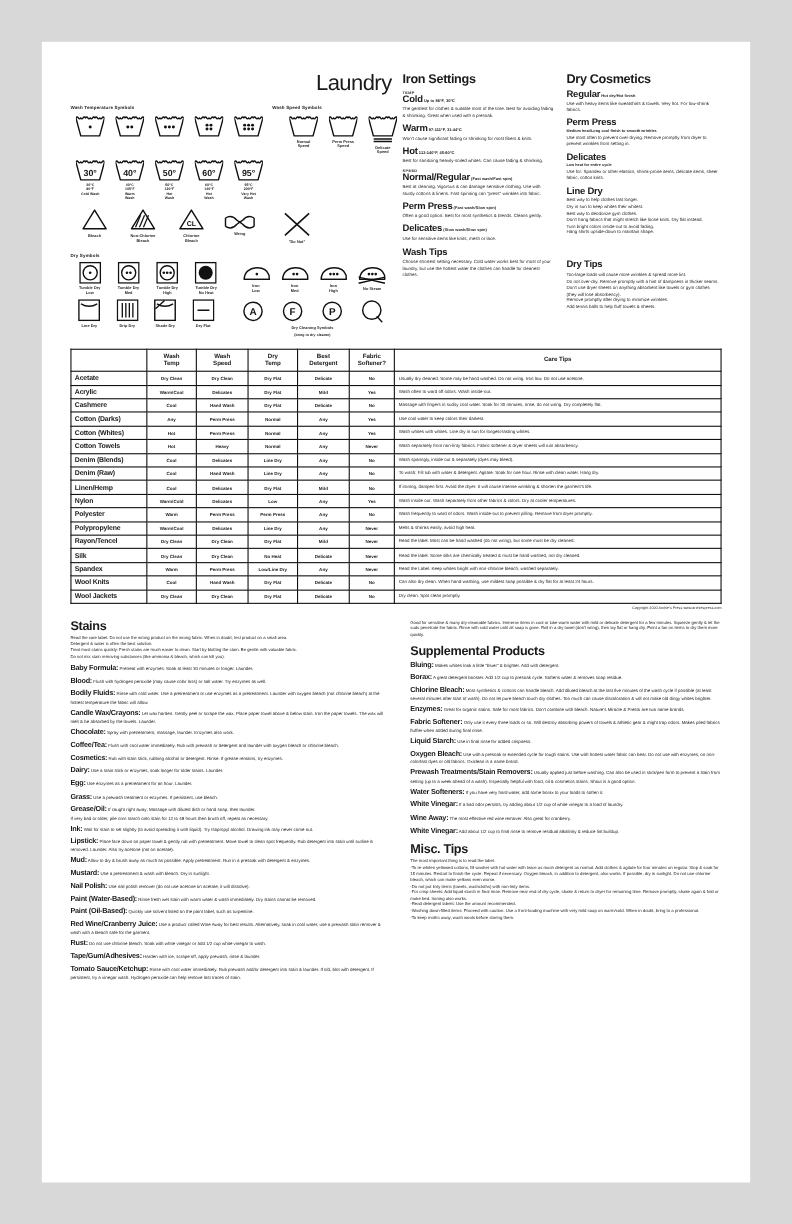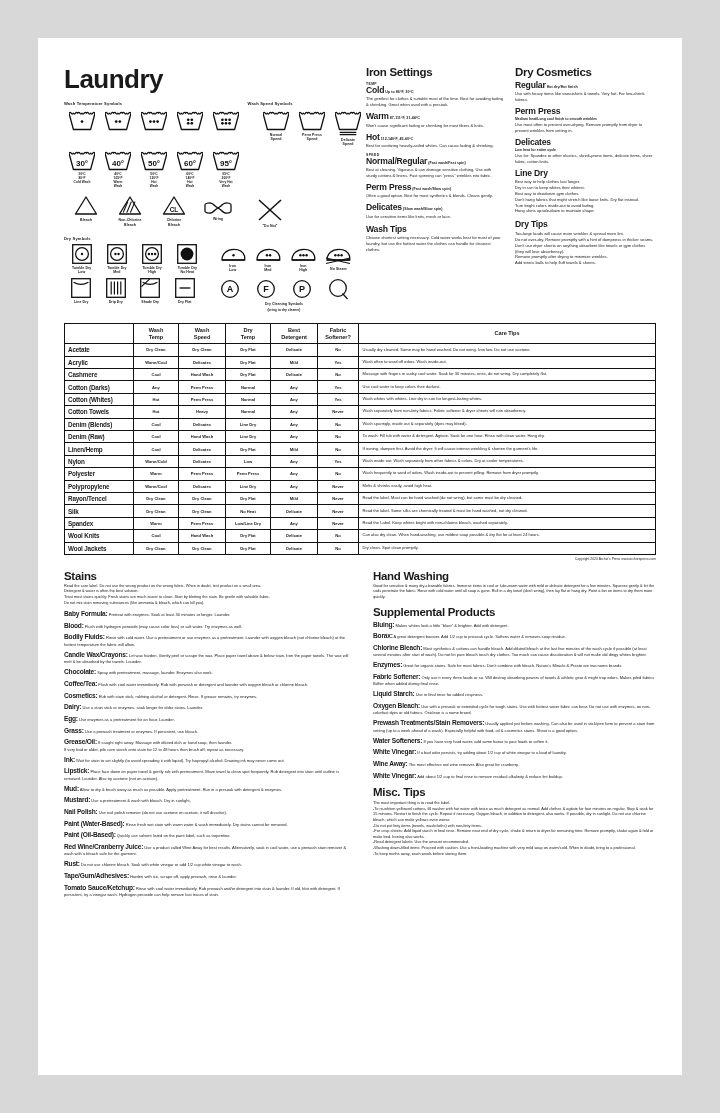--- a/index.html
+++ b/index.html
@@ -13,21 +13,21 @@
   }
   #poster {
     position:absolute;
     left:38px; top:38px;
     width:644px; height:1037px;
     background:#ffffff;
     padding:28px 26px 10px 26px;
   }
 
   
-  .h1 { font-size:26px; font-weight:700; letter-spacing:-0.5px; line-height:1; }
+  .h1 { font-size:20px; font-weight:400; letter-spacing:-0.5px; line-height:1;text-align:right; }
 
   
   #topband { display:flex; gap:0; }
   #symbols { width:292px; }
   #wash-col { width:137px; margin-left:10px; }
   #dry-col  { width:140px; margin-left:12px; }
 
   .sym-head { font-size:4.1px; font-weight:700; letter-spacing:0.15px; margin-bottom:3px; }
 
   .symrow { display:flex; }
@@ -516,21 +516,21 @@
           <div class="set-block">
             <div class="set-h">Line Dry</div>
             <div class="set-p" style="white-space: pre-line;">Best way to help clothes last longer.
 Dry in sun to keep whites their whitest.
 Best way to deodorize gym clothes.
 Don't hang fabrics that might stretch like loose knits. Dry flat instead.
 Turn bright colors inside-out to avoid fading.
 Hang shirts upside-down to maintain shape.</div>
           </div>
         </div>
-      <div class="set-h" style="margin-top:6px;">Dry Tips</div>
+      <div class="set-h" style="margin-top:22px;">Dry Tips</div>
       <div class="set-p" style="white-space:pre-line;">Too-large loads will cause more wrinkles &amp; spread more lint.
 Do not over-dry. Remove promptly with a hint of dampness in thicker seams.
 Don't use dryer sheets on anything absorbent like towels or gym clothes (they will lose absorbency).
 Remove promptly after drying to minimize wrinkles.
 Add tennis balls to help fluff towels &amp; sheets.</div>
     </div>
   </div>
 
   <div id="tbl-wrap">
     <table>
@@ -748,21 +748,20 @@
           <div class="entry"><b>Paint (Oil-Based):</b><span style="white-space: pre-line;"> Quickly use solvent listed on the paint label, such as turpentine.</span></div>
           <div class="entry"><b>Red Wine/Cranberry Juice:</b><span style="white-space: pre-line;"> Use a product called Wine Away for best results. Alternatively, soak in cool water, use a prewash stain remover &amp; wash with a bleach safe for the garment.</span></div>
           <div class="entry"><b>Rust:</b><span style="white-space: pre-line;"> Do not use chlorine bleach. Soak with white vinegar or add 1/2 cup white vinegar to wash.</span></div>
           <div class="entry"><b>Tape/Gum/Adhesives:</b><span style="white-space: pre-line;"> Harden with ice, scrape off, apply prewash, rinse &amp; launder.</span></div>
           <div class="entry"><b>Tomato Sauce/Ketchup:</b><span style="white-space: pre-line;"> Rinse with cool water immediately. Rub prewash and/or detergent into stain &amp; launder. If old, blot with detergent. If persistent, try a vinegar wash. Hydrogen peroxide can help remove last traces of stain.</span></div>
         </div>
     </div>
 
     <div id="br">
       <div>
-        <div class="b-title">Hand Washing</div>
         <div class="b-intro">Good for sensitive &amp; many dry-cleanable fabrics. Immerse items in cool or luke-warm water with mild or delicate detergent for a few minutes. Squeeze gently &amp; let the suds penetrate the fabric. Rinse with cold water until all soap is gone. Roll in a dry towel (don't wring), then lay flat or hang dry.  Point a fan on items to dry them more quickly.</div>
       </div>
 
       <div style="margin-top:5px;">
         <div class="b-title">Supplemental Products</div>
         <div id="supp-entries">
             <div class="entry"><b>Bluing:</b><span style="white-space: pre-line;"> Makes whites look a little "bluer" &amp; brighter. Add with detergent.</span></div>
             <div class="entry"><b>Borax:</b><span style="white-space: pre-line;"> A great detergent booster. Add 1/2 cup to presoak cycle. Softens water &amp; removes soap residue.</span></div>
             <div class="entry"><b>Chlorine Bleach:</b><span style="white-space: pre-line;"> Most synthetics &amp; cottons can handle bleach. Add diluted bleach at the last five minutes of the wash cycle if possible (at least several minutes after start of wash). Do not let pure bleach touch dry clothes. Too much can cause discoloration &amp; will not make old dingy whites brighter.</span></div>
             <div class="entry"><b>Enzymes:</b><span style="white-space: pre-line;"> Great for organic stains. Safe for most fabrics. Don't combine with bleach. Nature's Miracle &amp; Presto are two name brands.</span></div>

